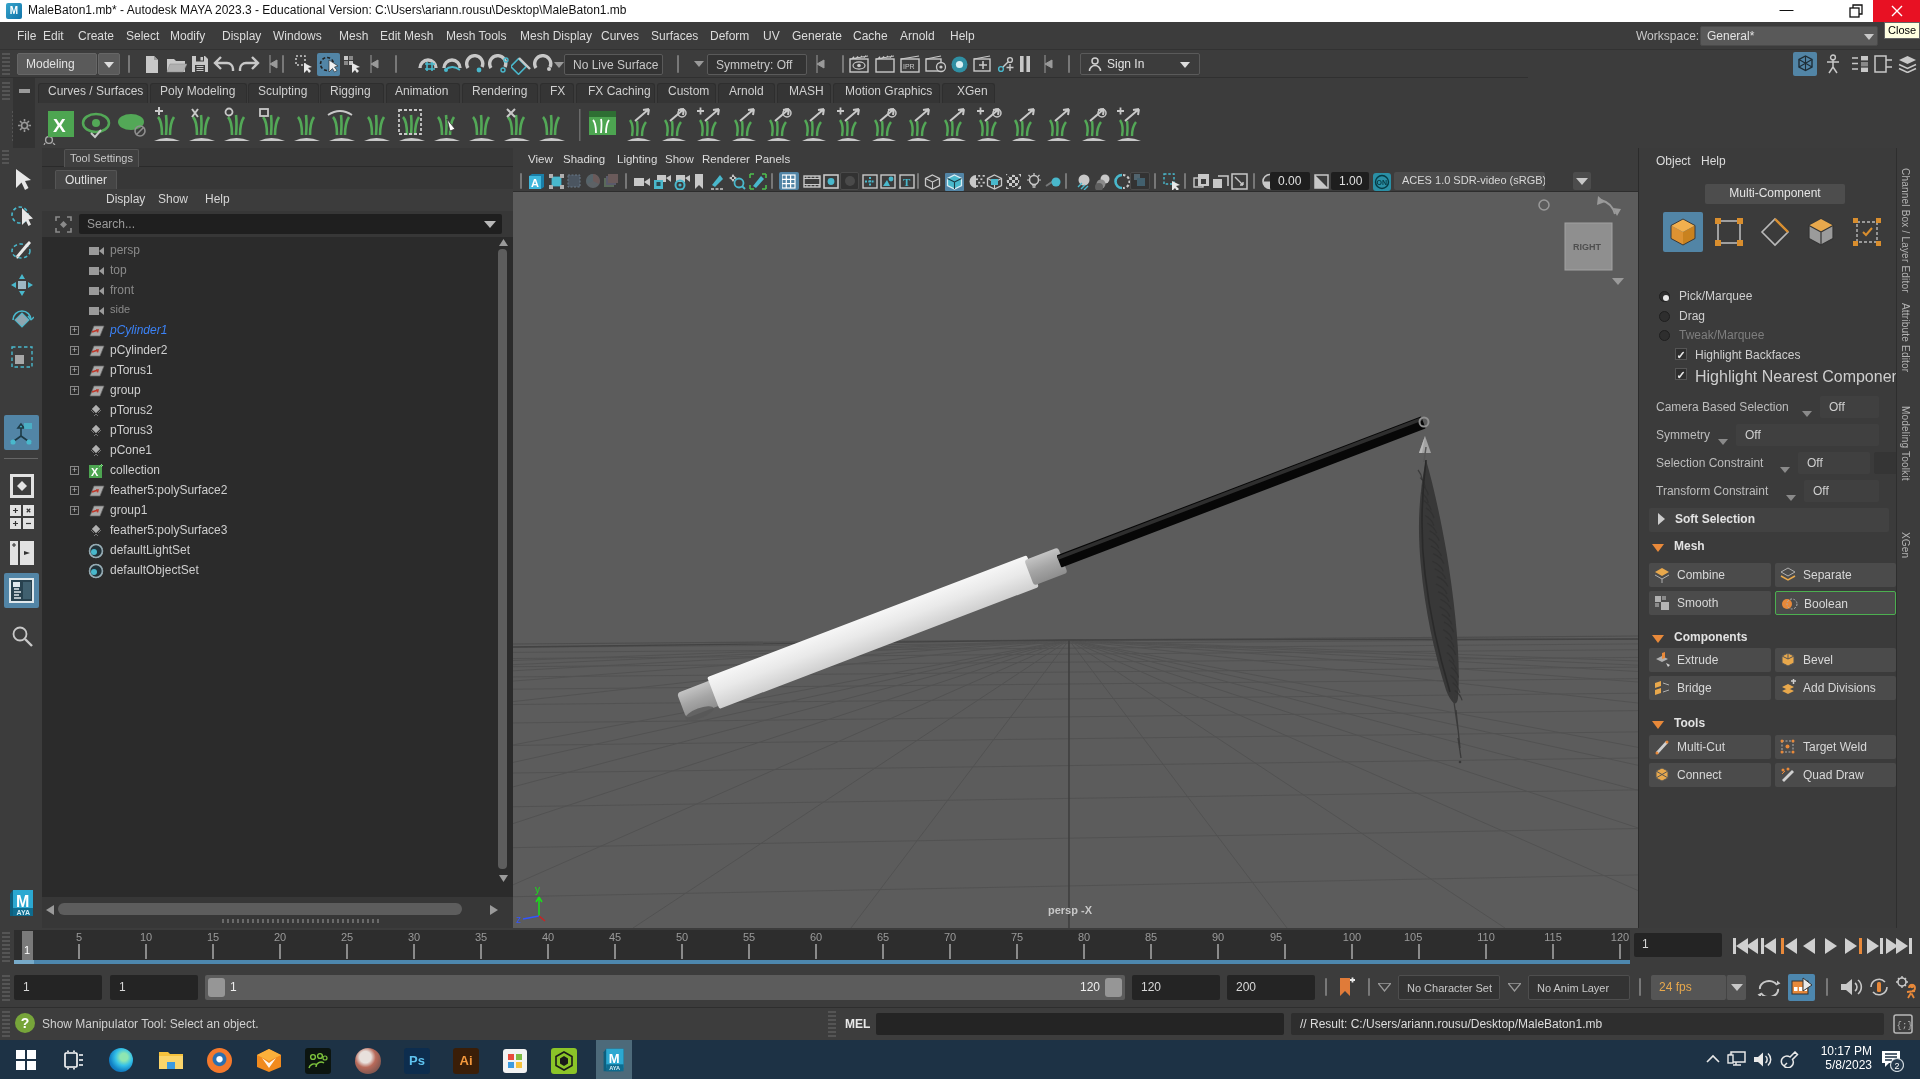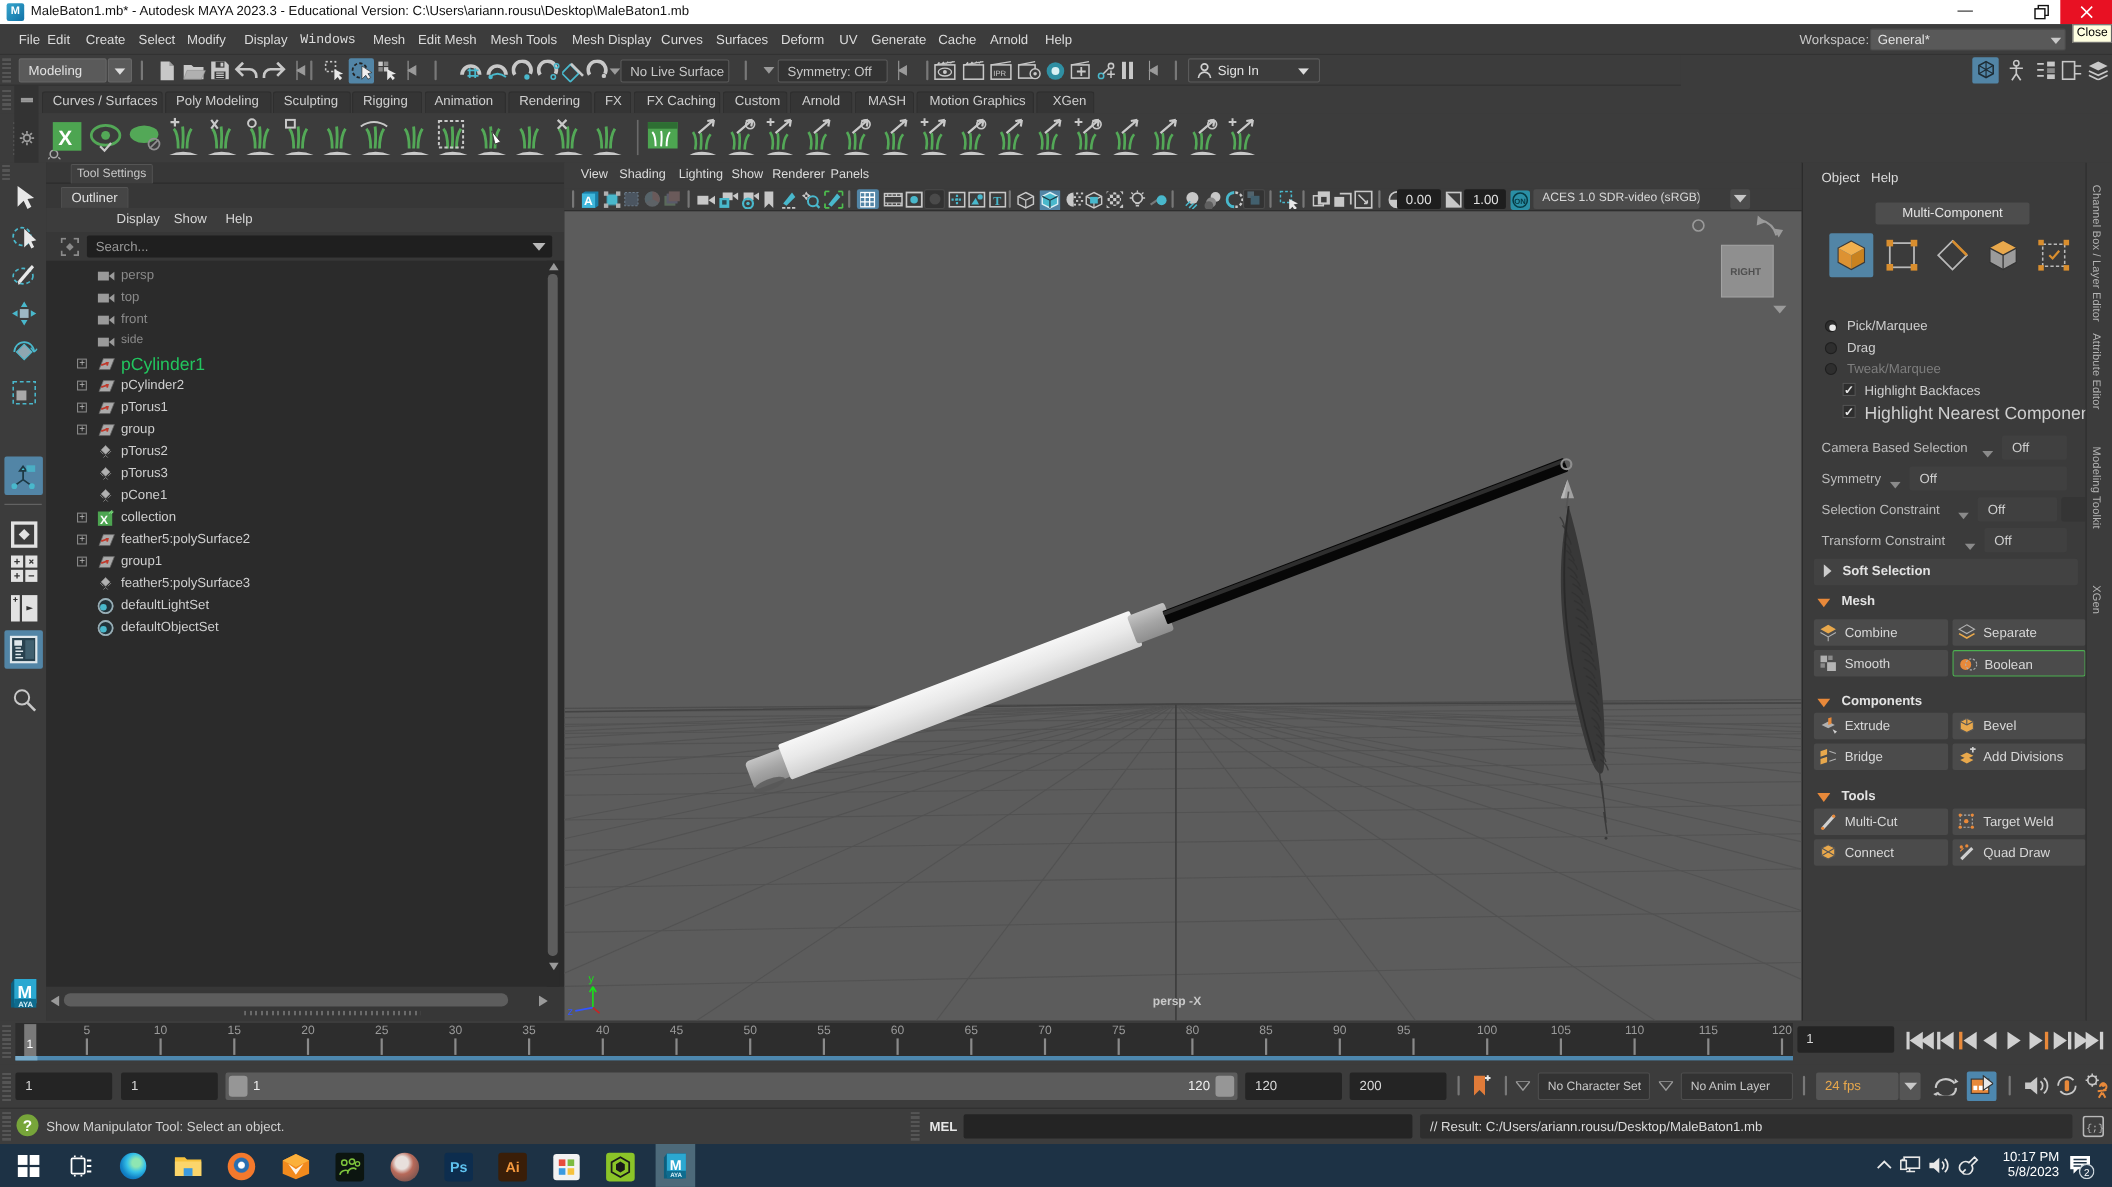--- a/index.html
+++ b/index.html
@@ -64,21 +64,21 @@
     <div id="tooltip">Close</div>
   </div>
 
   <div id="menubar">
     <span class="mi" style="left:17px;">File</span>
     <span class="mi" style="left:43px;">Edit</span>
     <span class="mi" style="left:78px;">Create</span>
     <span class="mi" style="left:126px;">Select</span>
     <span class="mi" style="left:170px;">Modify</span>
     <span class="mi" style="left:222px;">Display</span>
-    <span class="mi" style="left:273px;font-family:Liberation Mono, monospace;">Windows</span>
+    <span class="mi" style="left:273px;">Windows</span>
     <span class="mi" style="left:339px;">Mesh</span>
     <span class="mi" style="left:380px;">Edit Mesh</span>
     <span class="mi" style="left:446px;">Mesh Tools</span>
     <span class="mi" style="left:520px;">Mesh Display</span>
     <span class="mi" style="left:601px;">Curves</span>
     <span class="mi" style="left:651px;">Surfaces</span>
     <span class="mi" style="left:710px;">Deform</span>
     <span class="mi" style="left:763px;">UV</span>
     <span class="mi" style="left:792px;">Generate</span>
     <span class="mi" style="left:853px;">Cache</span>
@@ -620,21 +620,21 @@
             </svg>
             <div class="abs" style="left: 68px; top: 2px; font-size: 11px; color: rgb(138, 138, 138);">side</div>
           </div>
           <div class="abs" style="left: 0px; top: 84px; width: 450px; height: 20px;">
             <div class="abs" style="left: 28px; top: 5px; width: 9px; height: 9px; border: 1px solid rgb(136, 136, 136); background: rgb(43, 43, 43);"></div>
             <div class="abs" style="left: 30px; top: 3.5px; width: 6px; color: rgb(187, 187, 187); font-size: 9px;">+</div>
             <svg width="18" height="16" style="position: absolute; left: 46px; top: 2px;">
               <path d="M2 13 L6 3 H16 L12 13 Z" fill="#aaa" stroke="#666" stroke-width="0.7"></path>
               <path d="M4 9 L10 7 M8 7 L10 7 L9.4 9.4" stroke="#c0392b" stroke-width="1.6" fill="none"></path>
             </svg>
-            <div class="abs" style="left: 68px; top: 2px; font-size: 16px; color: #22c55e;">pCylinder1</div>
+            <div class="abs" style="left: 68px; top: 2px; font-size: 12px; color: #3b82f6; font-style: italic;">pCylinder1</div>
           </div>
           <div class="abs" style="left: 0px; top: 104px; width: 450px; height: 20px;">
             <div class="abs" style="left: 28px; top: 5px; width: 9px; height: 9px; border: 1px solid rgb(136, 136, 136); background: rgb(43, 43, 43);"></div>
             <div class="abs" style="left: 30px; top: 3.5px; width: 6px; color: rgb(187, 187, 187); font-size: 9px;">+</div>
             <svg width="18" height="16" style="position: absolute; left: 46px; top: 2px;">
               <path d="M2 13 L6 3 H16 L12 13 Z" fill="#aaa" stroke="#666" stroke-width="0.7"></path>
               <path d="M4 9 L10 7 M8 7 L10 7 L9.4 9.4" stroke="#c0392b" stroke-width="1.6" fill="none"></path>
             </svg>
             <div class="abs" style="left: 68px; top: 2px; font-size: 12px; color: rgb(207, 207, 207);">pCylinder2</div>
           </div>
@@ -1362,21 +1362,21 @@
         <div class="abs" style="left: 1055px; top: 1px; width: 30px; color: rgb(154, 154, 154); font-size: 11px; text-align: center;">80</div>
         <div class="abs" style="left: 1069px; top: 14px; width: 2px; height: 15px; background: rgb(138, 138, 138);"></div>
         <div class="abs" style="left: 1122px; top: 1px; width: 30px; color: rgb(154, 154, 154); font-size: 11px; text-align: center;">85</div>
         <div class="abs" style="left: 1136px; top: 14px; width: 2px; height: 15px; background: rgb(138, 138, 138);"></div>
         <div class="abs" style="left: 1189px; top: 1px; width: 30px; color: rgb(154, 154, 154); font-size: 11px; text-align: center;">90</div>
         <div class="abs" style="left: 1203px; top: 14px; width: 2px; height: 15px; background: rgb(138, 138, 138);"></div>
         <div class="abs" style="left: 1256px; top: 1px; width: 30px; color: rgb(154, 154, 154); font-size: 11px; text-align: left;">95</div>
         <div class="abs" style="left: 1270px; top: 14px; width: 2px; height: 15px; background: rgb(138, 138, 138);"></div>
         <div class="abs" style="left: 1323px; top: 1px; width: 30px; color: rgb(154, 154, 154); font-size: 11px; text-align: center;">100</div>
         <div class="abs" style="left: 1337px; top: 14px; width: 2px; height: 15px; background: rgb(138, 138, 138);"></div>
-        <div class="abs" style="left: 1390px; top: 1px; width: 30px; color: rgb(154, 154, 154); font-size: 11px; text-align: center;">105</div>
+        <div class="abs" style="left: 1390px; top: 1px; width: 30px; color: rgb(154, 154, 154); font-size: 11px; text-align: left;">105</div>
         <div class="abs" style="left: 1404px; top: 14px; width: 2px; height: 15px; background: rgb(138, 138, 138);"></div>
         <div class="abs" style="left: 1457px; top: 1px; width: 30px; color: rgb(154, 154, 154); font-size: 11px; text-align: center;">110</div>
         <div class="abs" style="left: 1471px; top: 14px; width: 2px; height: 15px; background: rgb(138, 138, 138);"></div>
         <div class="abs" style="left: 1524px; top: 1px; width: 30px; color: rgb(154, 154, 154); font-size: 11px; text-align: center;">115</div>
         <div class="abs" style="left: 1538px; top: 14px; width: 2px; height: 15px; background: rgb(138, 138, 138);"></div>
         <div class="abs" style="left: 1591px; top: 1px; width: 30px; color: rgb(154, 154, 154); font-size: 11px; text-align: center;">120</div>
         <div class="abs" style="left: 1605px; top: 14px; width: 2px; height: 15px; background: rgb(138, 138, 138);"></div>
       </div>
     <div class="darkfield" style="left:1634px;top:5px;width:88px;height:24px;">
         <span style="position:absolute;left:8px;top:4px;">1</span>

